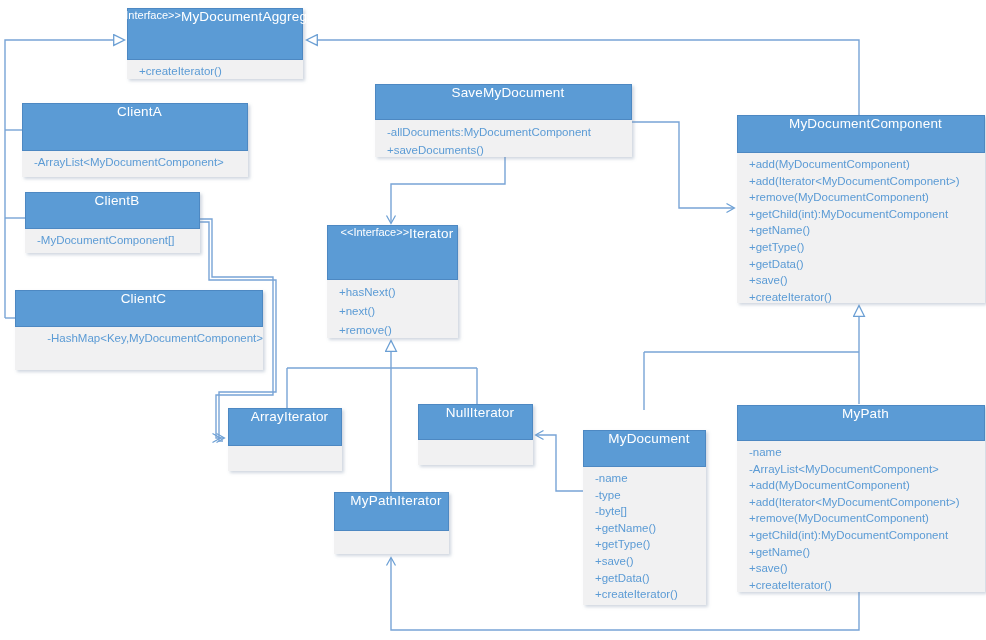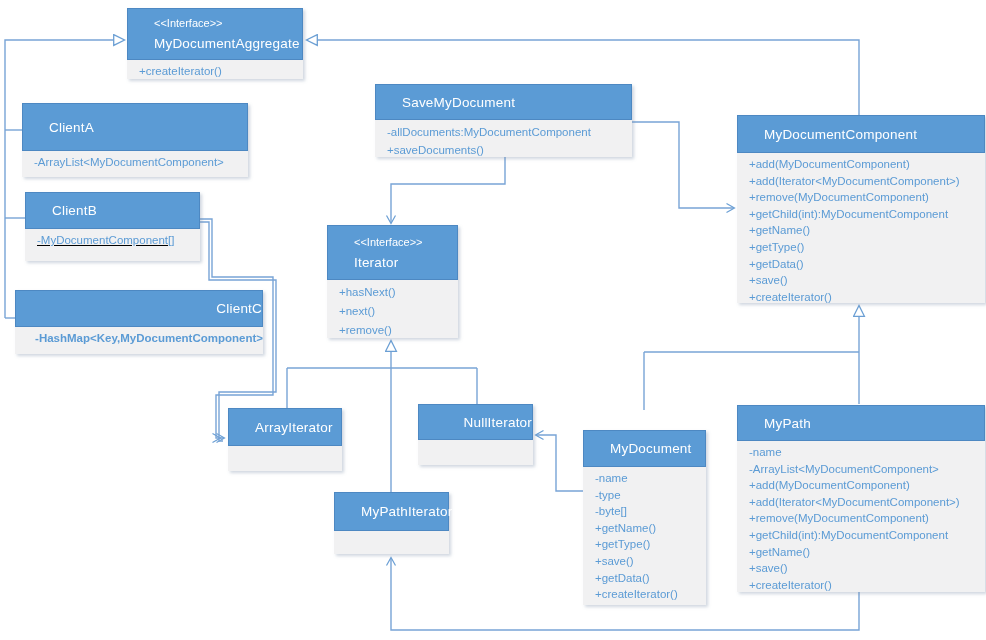--- a/index.html
+++ b/index.html
@@ -11,22 +11,22 @@
   }
   html,body{margin:0;padding:0;background:#ffffff;}
   #canvas{
     position:relative;width:986px;height:640px;background:#ffffff;overflow:hidden;
     font-family:"Liberation Sans", sans-serif;
   }
   #wires{position:absolute;left:0;top:0;z-index:1;}
   .uml-box{position:absolute;z-index:2;box-shadow:2px 2px 3px rgba(120,140,165,.35);}
   .hdr{
     background:var(--blue);border:1px solid var(--hdr-border);
-    color:#fff;display:flex;flex-direction:column;justify-content:center;
-    padding-left:26px;box-sizing:border-box;
+    color:#fff;display:flex;justify-content:center;
+    padding-left:9px;box-sizing:border-box;
   }
   .hdr .nm{font-size:13.5px;letter-spacing:.2px;line-height:15px;}
   .hdr .st{font-size:11px;line-height:13px;margin-bottom:6px;}
   .bd{
     background:var(--body-bg);box-sizing:border-box;
     padding:3px 0 0 12px;overflow:hidden;
   }
   .mem{color:var(--member);font-size:11.5px;line-height:16.6px;white-space:nowrap;}
   .bd.tall .mem{line-height:19px;}
   .bd.med  .mem{line-height:18px;}
@@ -104,30 +104,30 @@
     </div>
     <div class="bd" style="height:26px;">
       <div class="mem">-ArrayList&lt;MyDocumentComponent&gt;</div>
     </div>
   </div>
 
   <div class="uml-box" style="left:25px;top:192px;width:175px;">
     <div class="hdr" style="height:37px;">
       <div class="nm">ClientB</div>
     </div>
-    <div class="bd" style="height:32px;text-decoration:underline;">
+    <div class="bd" style="height:24px;">
       <div class="mem">-MyDocumentComponent[]</div>
     </div>
   </div>
 
   <div class="uml-box" style="left:15px;top:290px;width:248px;text-align:right;">
     <div class="hdr" style="height:37px;">
       <div class="nm">ClientC</div>
     </div>
-    <div class="bd" style="height:27px;font-weight:bold;">
+    <div class="bd" style="height:43px;">
       <div class="mem">-HashMap&lt;Key,MyDocumentComponent&gt;</div>
     </div>
   </div>
 
   <div class="uml-box" style="left:375px;top:84px;width:257px;">
     <div class="hdr" style="height:36px;">
       <div class="nm">SaveMyDocument</div>
     </div>
     <div class="bd med" style="height:37px;">
       <div class="mem">-allDocuments:MyDocumentComponent</div>

